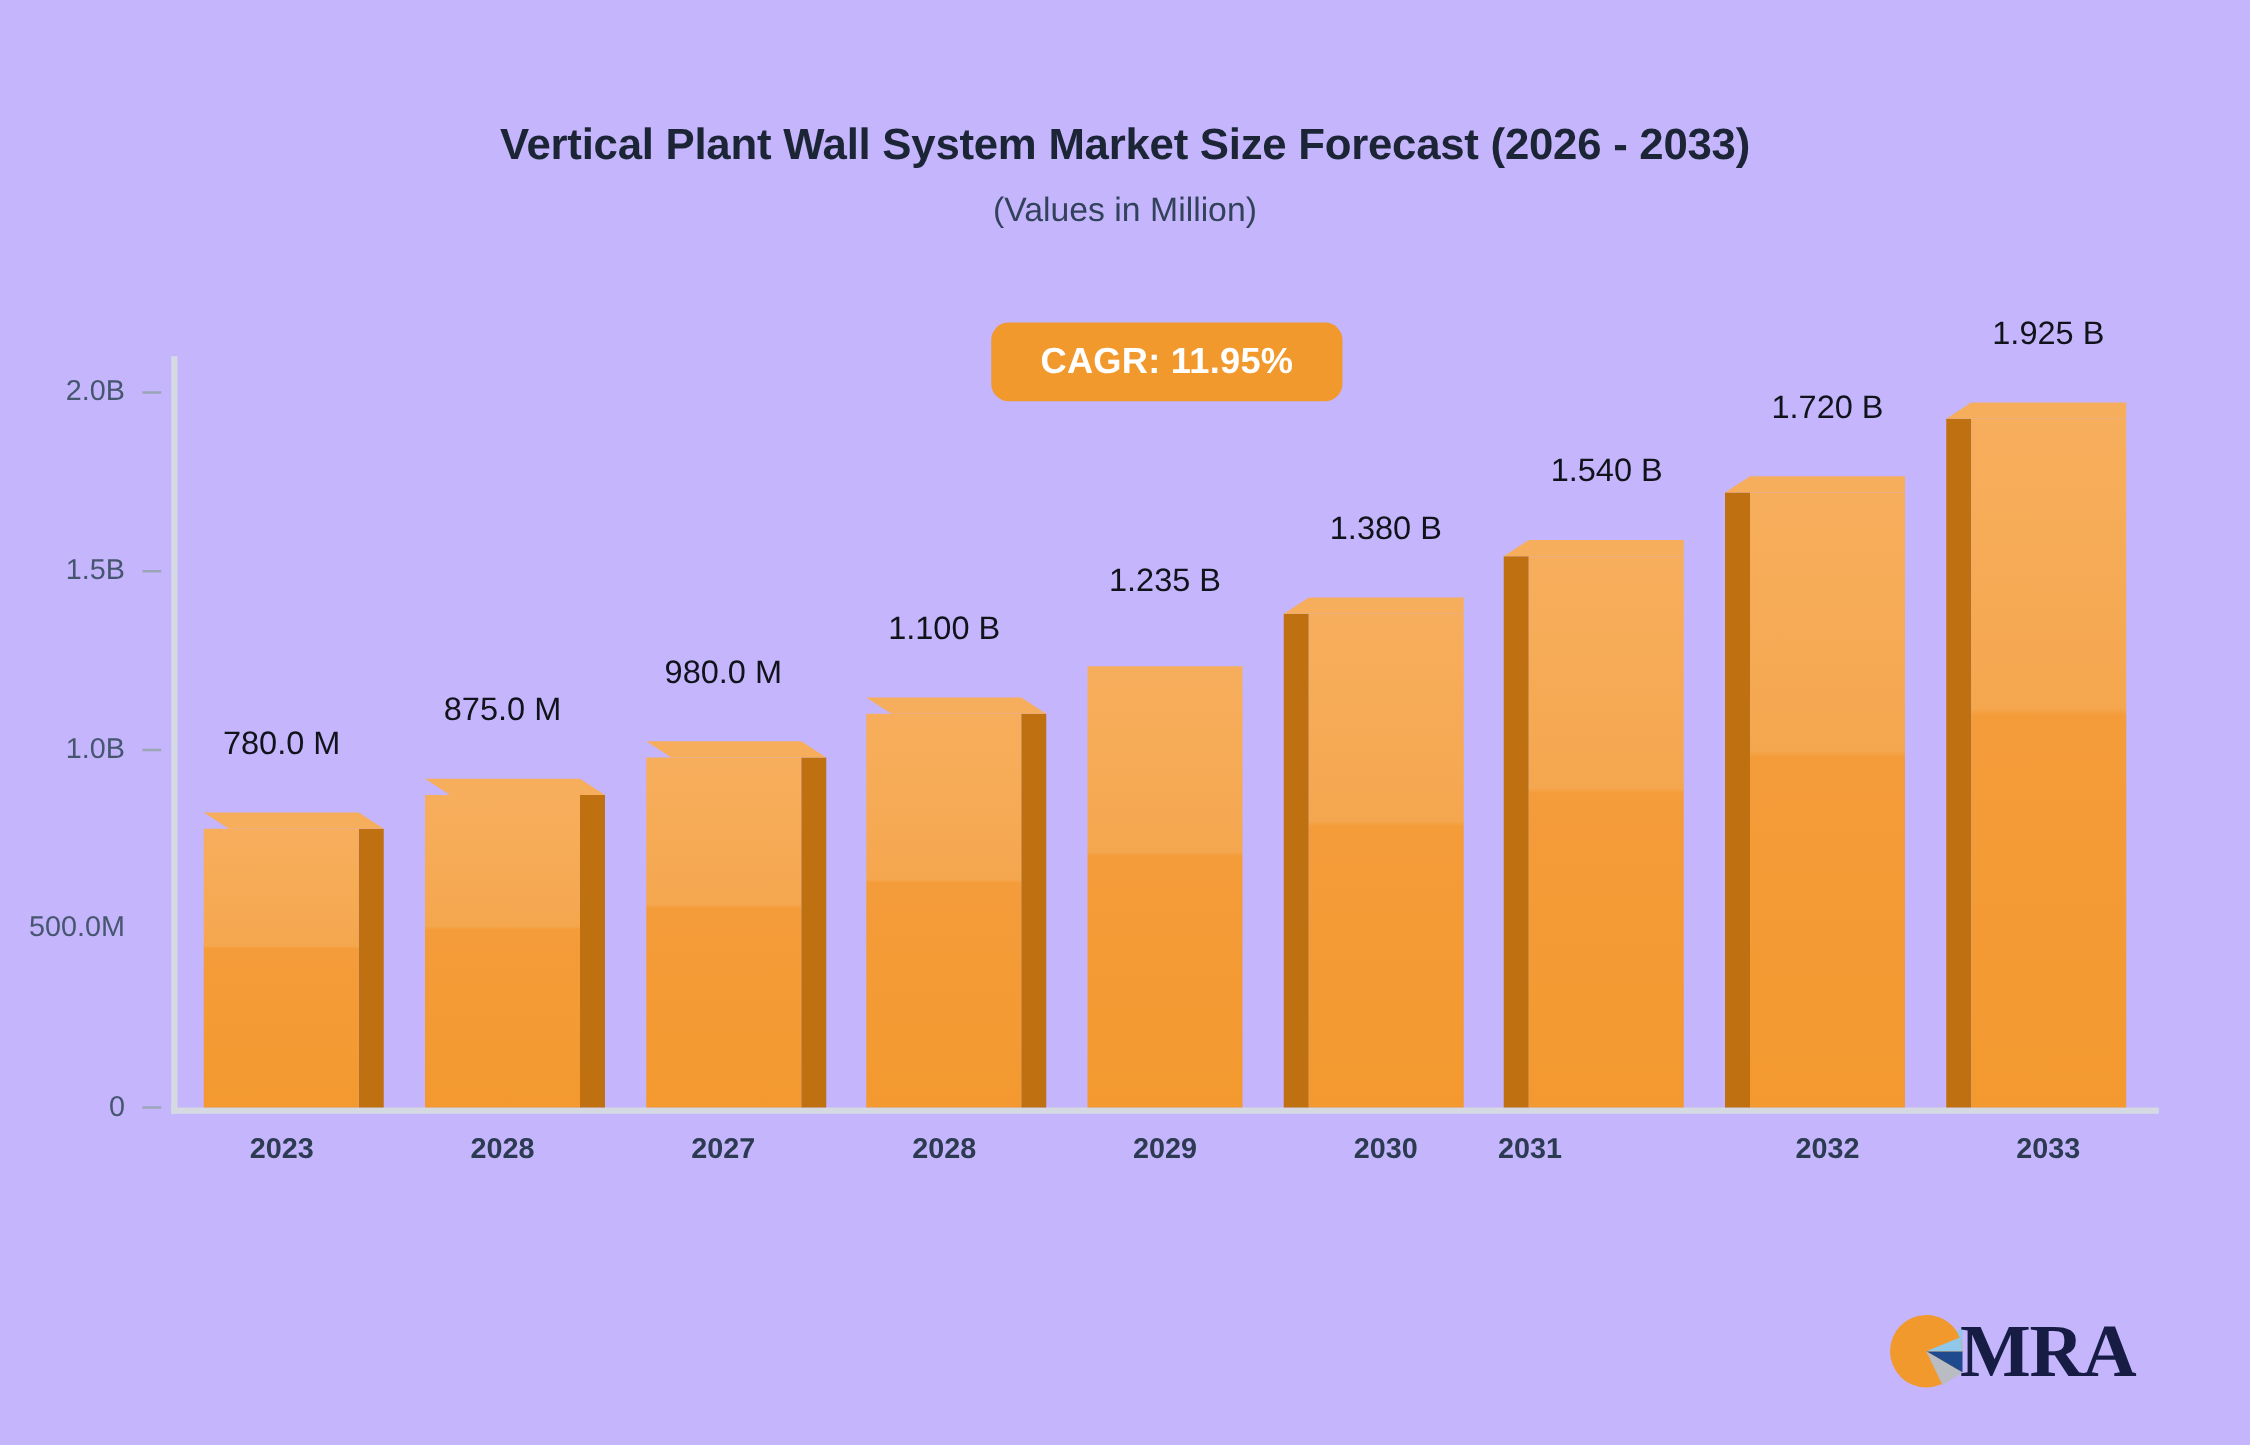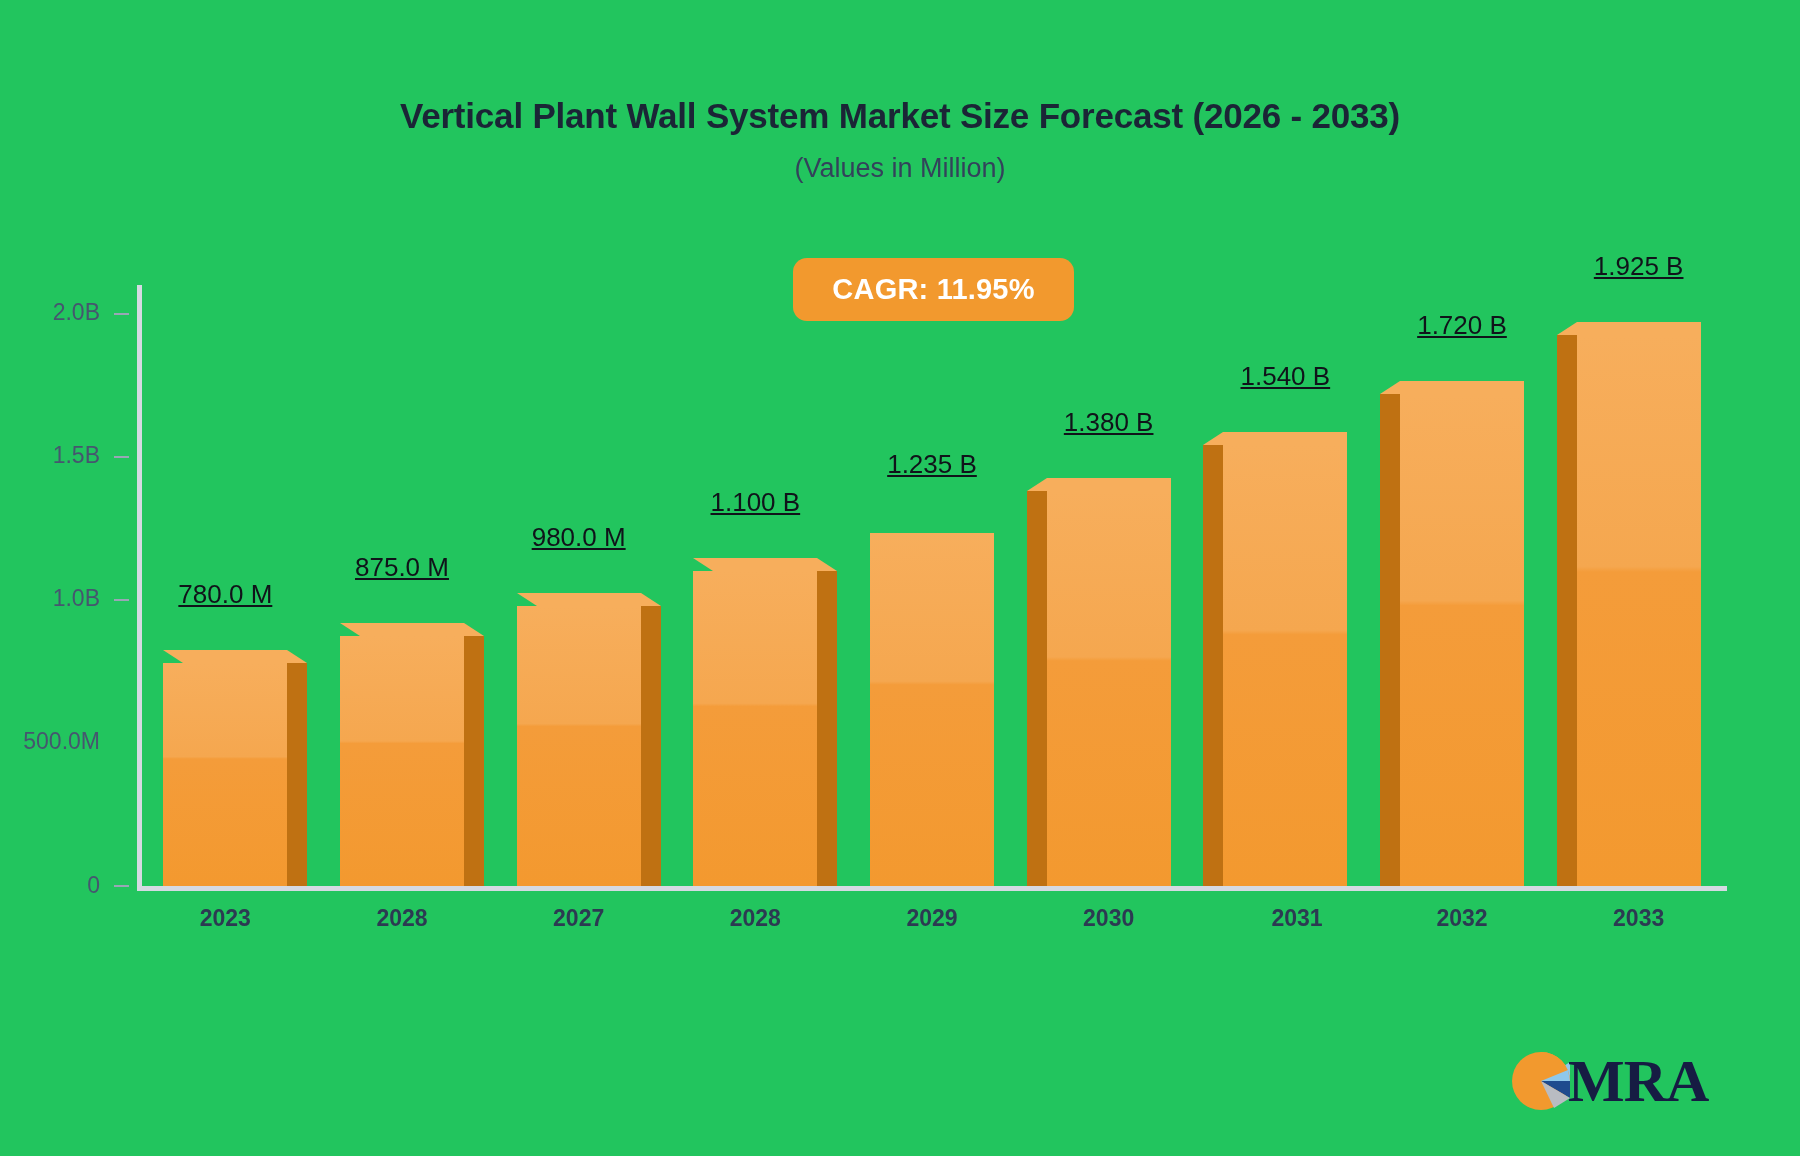--- a/index.html
+++ b/index.html
@@ -11,21 +11,21 @@
     width: 1800px;
     height: 1156px;
     font-family: "Liberation Sans", sans-serif;
     position: relative;
     overflow: hidden;
   }
 
   #root {
     position: absolute;
     inset: 0;
-    background: #22c55e;
+    background: #c4b5fd;
   }
 
   
   .title-block {
     position: absolute;
     top: 96px;
     left: 0;
     width: 1800px;
     text-align: center;
   }
@@ -152,21 +152,20 @@
     overflow: visible;
   }
 
   .bar-value {
     position: absolute;
     text-align: center;
     font-size: 26px;
     color: #10131a;
     white-space: nowrap;
     transform: translateY(-100%);
-    text-decoration: underline;
   }
 
   
   .xlabels {
     position: absolute;
     left: 137px;
     top: 905px;
     width: 1590px;
     height: 40px;
   }
@@ -311,21 +310,21 @@
         <span class="ytick-dash"></span>
       </div>
     </div>
   <div class="xlabels" id="xlabels">
       <div class="xlabel" style="left: 28.3333px; width: 120px;">2023</div>
       <div class="xlabel" style="left: 205px; width: 120px;">2028</div>
       <div class="xlabel" style="left: 381.667px; width: 120px;">2027</div>
       <div class="xlabel" style="left: 558.333px; width: 120px;">2028</div>
       <div class="xlabel" style="left: 735px; width: 120px;">2029</div>
       <div class="xlabel" style="left: 911.667px; width: 120px;">2030</div>
-      <div class="xlabel" style="left: 1100px; width: 120px;">2031</div>
+      <div class="xlabel" style="left: 1027px; width: 120px;">2031</div>
       <div class="xlabel" style="left: 1265px; width: 120px;">2032</div>
       <div class="xlabel" style="left: 1441.67px; width: 120px;">2033</div>
     </div>
 
   <div class="logo">
     <svg width="62" height="62" viewBox="0 0 62 62">
       <circle cx="31" cy="31" r="29" fill="#f2992e"></circle>
       <path d="M31 31 L60 31 L60 12 Z" fill="#8fc8ea"></path>
       <path d="M31 31 L60 31 L60 48 Z" fill="#1f4b8e"></path>
       <path d="M31 31 L60 48 L44 58 Z" fill="#b9bcc2"></path>

